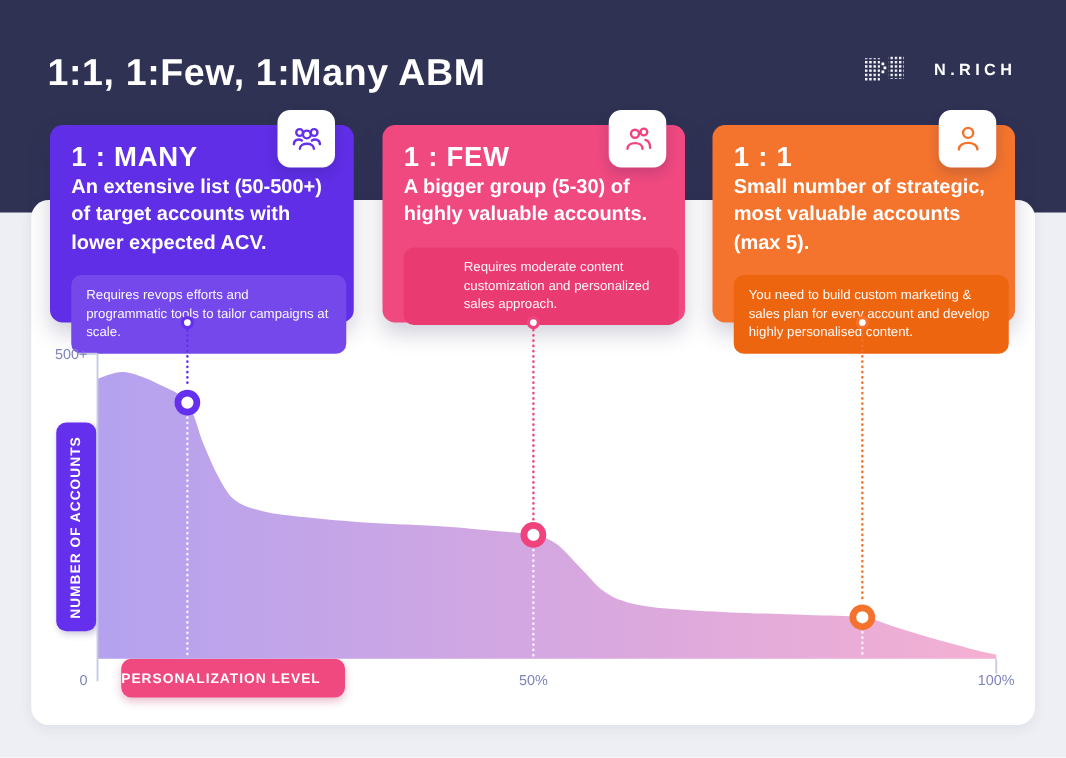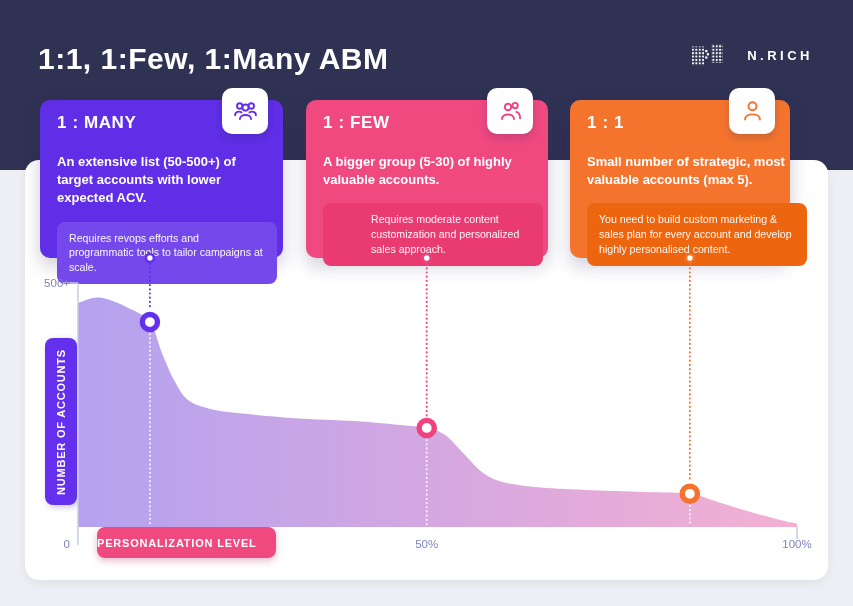--- a/index.html
+++ b/index.html
@@ -16,23 +16,23 @@
   .panel { position:absolute; left:25px; top:160px; width:803px; height:420px; background:#ffffff; border-radius:14px; box-shadow:0 3px 10px rgba(40,45,90,.07); z-index:2; }
 
   .y-badge { position:absolute; left:20px; top:178px; width:32px; height:167px; background:#6430ee; border-radius:8px; box-shadow:2px 2px 6px rgba(40,20,120,.25); display:flex; align-items:center; justify-content:center; }
   .y-badge span { writing-mode:vertical-rl; transform:rotate(180deg); color:#fff; font-size:11px; font-weight:700; letter-spacing:.8px; white-space:nowrap; }
   .x-badge { position:absolute; left:72px; top:367px; width:179px; height:31px; background:#ef4980; border-radius:8px; box-shadow:0 3px 7px rgba(180,30,90,.3); display:flex; align-items:center; justify-content:flex-start; color:#fff; font-size:11px; font-weight:700; letter-spacing:.8px; }
 
   
   .card { position:absolute; top:100px; height:158px; border-radius:10px; z-index:3; color:#fff; padding:13px 17px; box-shadow:0 8px 18px rgba(35,30,80,.22); }
   .card-purple { left:40px;  width:243px; background:#5f2ee6; }
   .card-pink   { left:306px; width:242px; background:#ef4980; }
-  .card-orange { left:570px; width:220px; background:#f4742e; }
-  .card-title { font-size:17px; font-weight:800; letter-spacing:.6px; }
-  .card-sub { font-size:13px; font-weight:700; line-height:1.4; margin-bottom:14px; width:215px;margin-top:20px; }
+  .card-orange { left:570px; width:242px; background:#f4742e; }
+  .card-title { font-size:22px; font-weight:800; letter-spacing:.6px; }
+  .card-sub { font-size:16px; font-weight:700; line-height:1.4; margin-bottom:14px; width:215px; }
   .card-note { border-radius:8px; padding:9px 12px; font-size:10.6px; line-height:1.4; color:rgba(255,255,255,.96); width:220px; }
   .card-purple .card-note { background:#7448eb; }
   .card-pink   .card-note { background:#e93a72;padding-left:48px; }
   .card-orange .card-note { background:#ee650f; }
   .icon-tile { position:absolute; top:-12px; right:15px; width:46px; height:46px; background:#ffffff; border-radius:10px; box-shadow:0 4px 9px rgba(35,30,80,.18); display:flex; align-items:center; justify-content:center; }
 
   
   .chart-svg { position:absolute; left:25px; top:160px; width:803px; height:420px; z-index:5; pointer-events:none; }
   .tick-label { font-family:"Liberation Sans", sans-serif; font-size:11.5px; fill:#7e84be; }
 </style>

